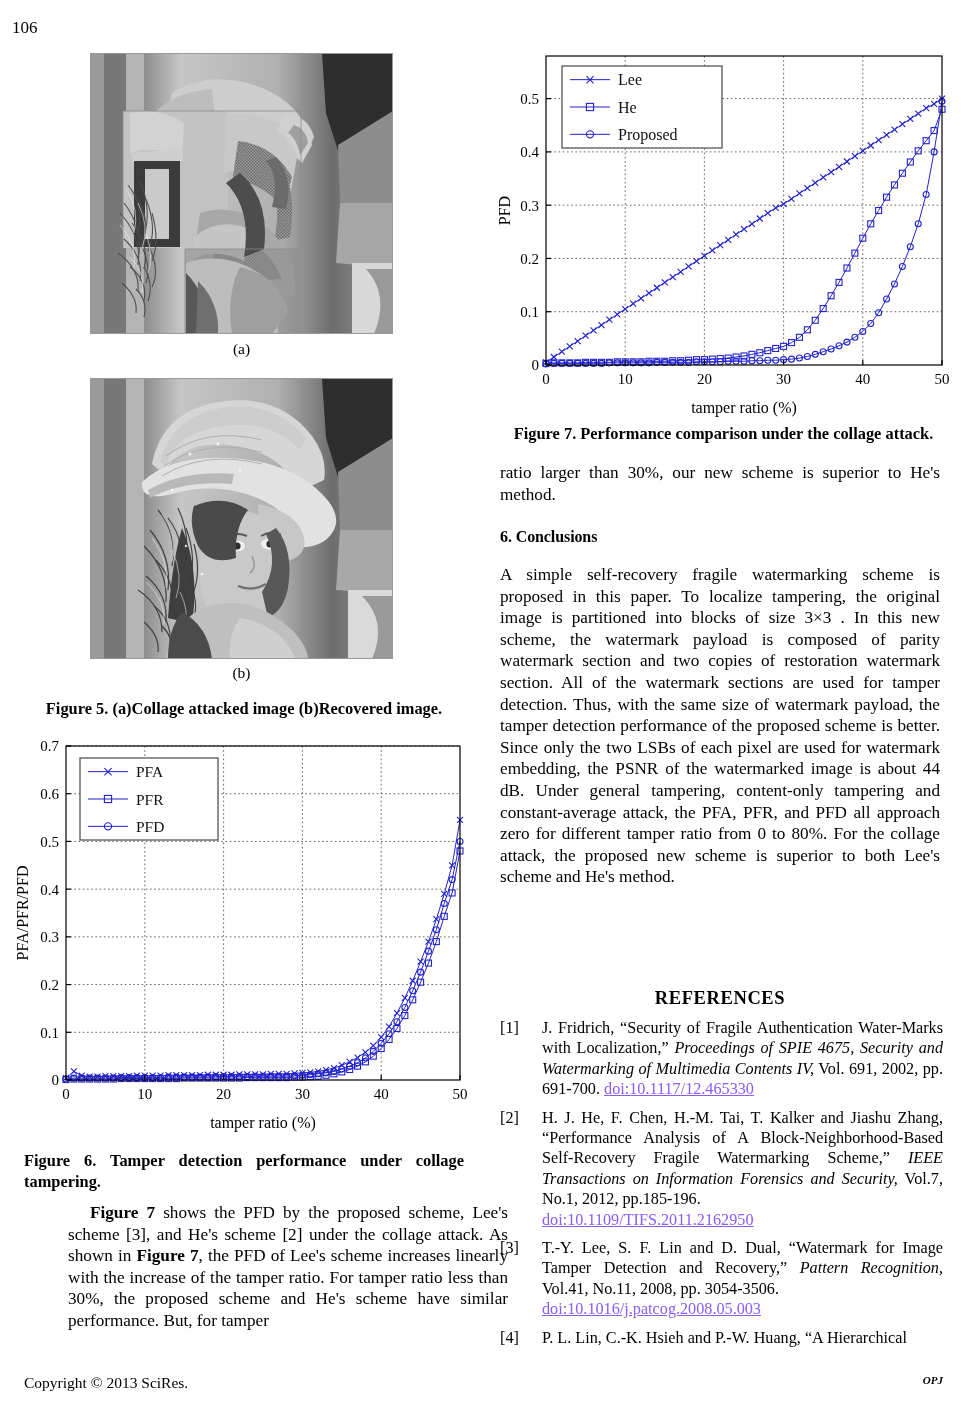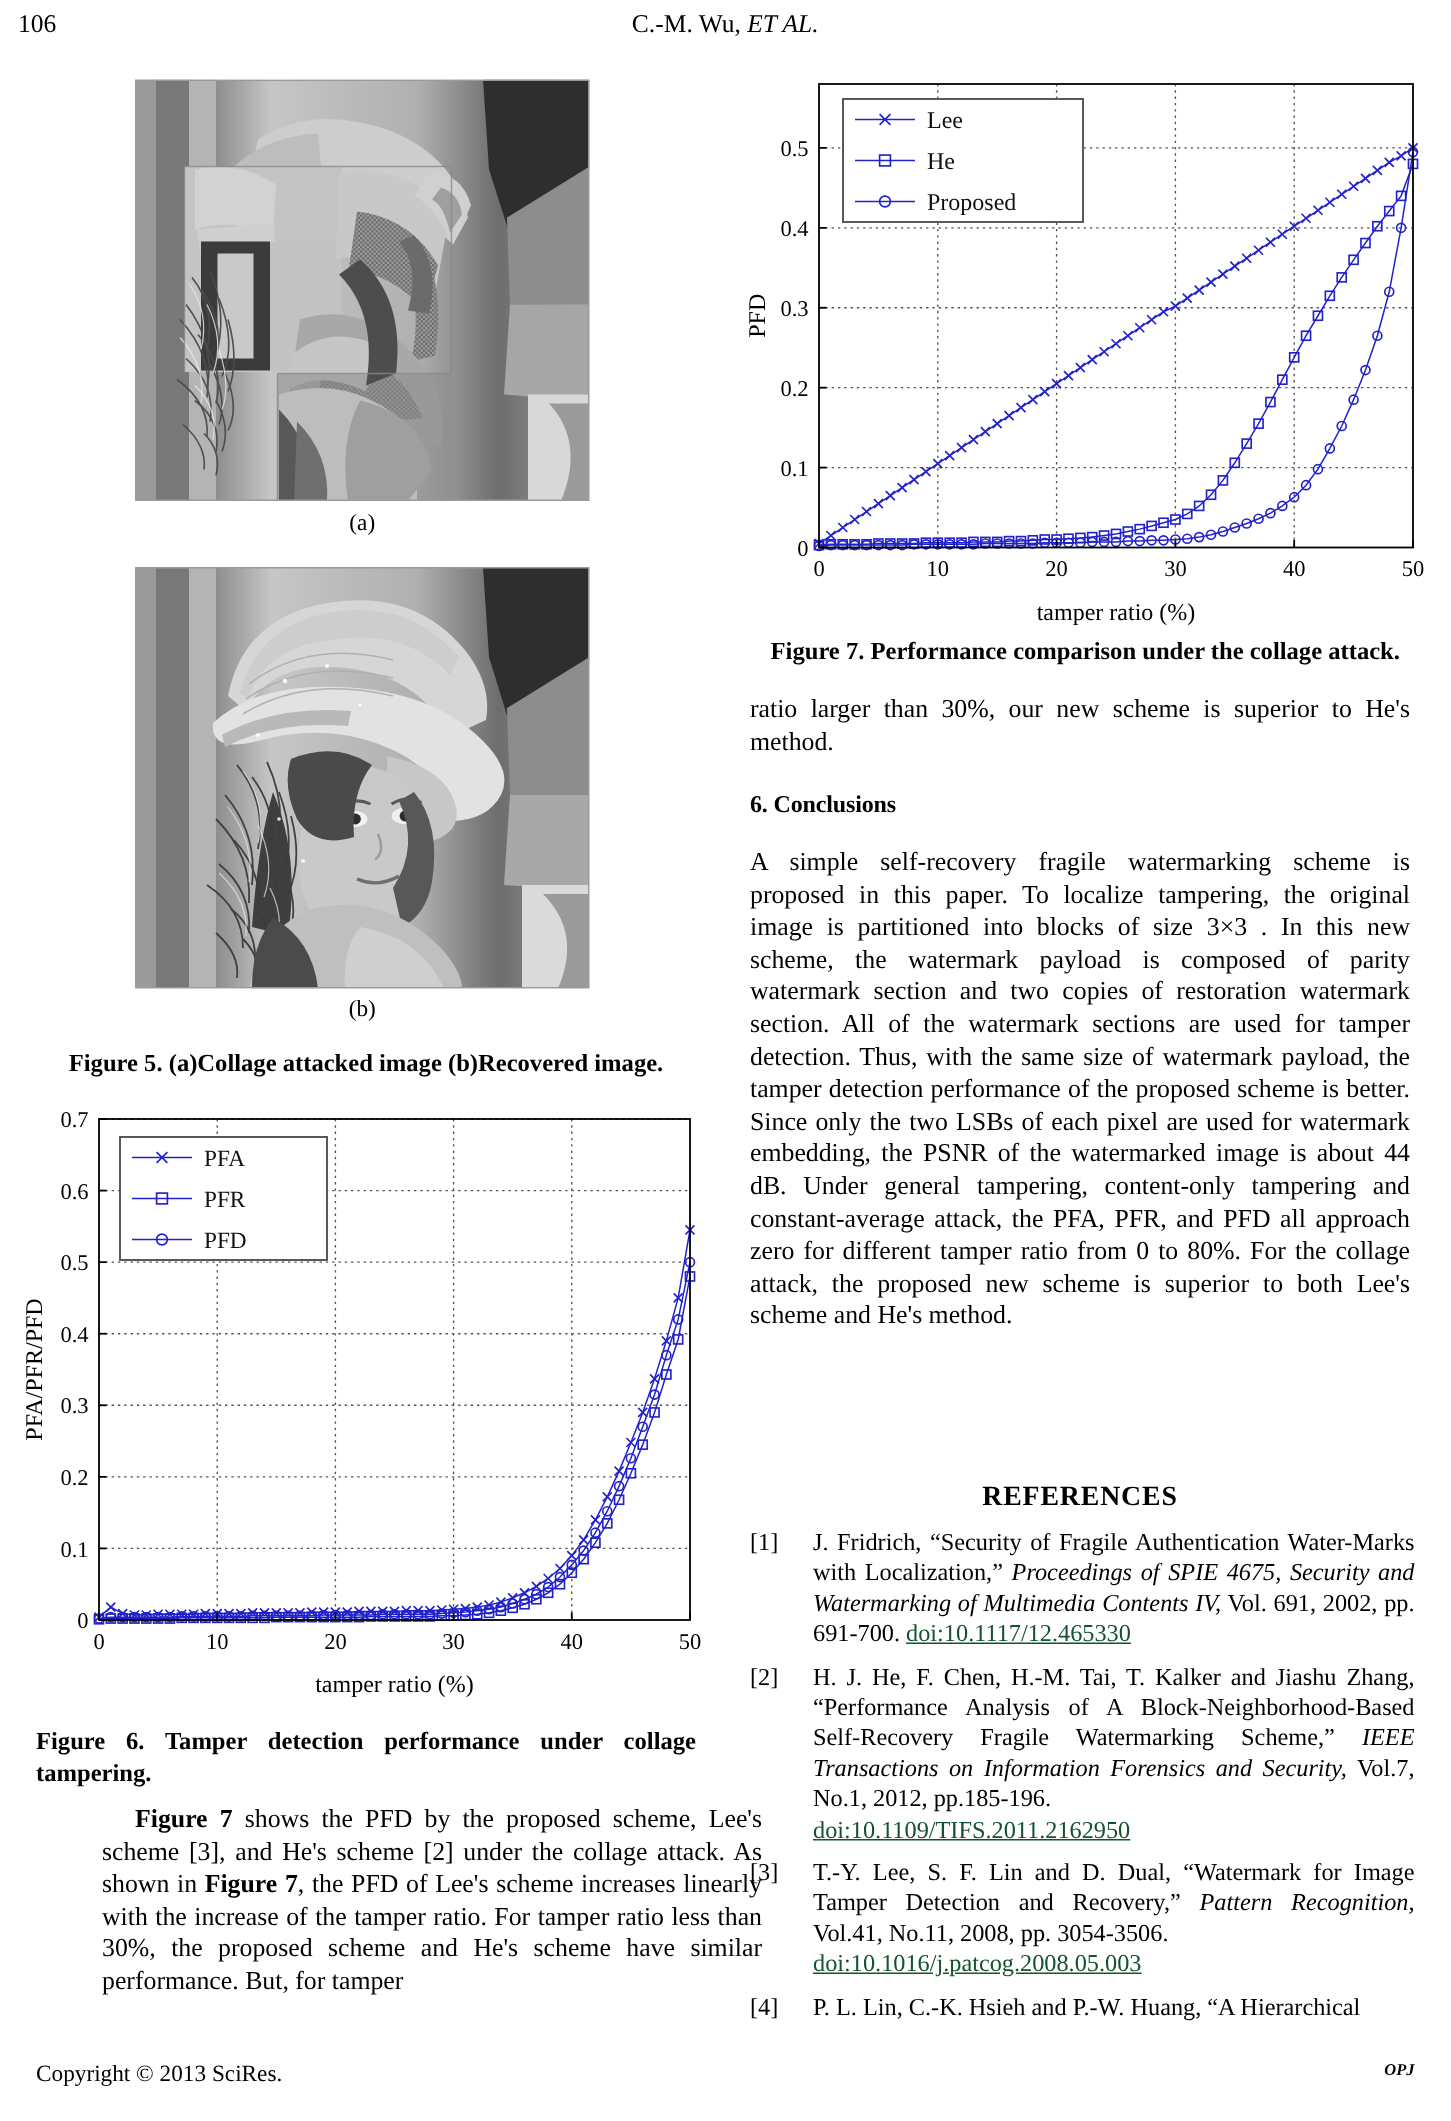--- a/index.html
+++ b/index.html
@@ -8,21 +8,21 @@
     width:967px;height:1414px;
     background:#ffffff;
     font-family:"Liberation Serif", serif;
     color:#000;
     position:relative;
     overflow:hidden;
   }
   .page{position:relative;width:967px;height:1414px;}
 
   
-  .runhead{position:absolute;top:4px;left:0;width:778px;height:26px;}
+  .runhead{position:absolute;top:16px;left:0;width:778px;height:26px;}
   .runhead .folio{position:absolute;left:12px;top:2px;font-size:17px;}
   .runhead .rhtitle{position:absolute;left:0;top:2px;width:967px;text-align:center;font-size:17px;}
   .rhtitle .ital{font-style:italic;}
 
   p.body{
     font-size:17.2px;
     line-height:21.6px;
     text-align:justify;
     margin:0 0 0 0;
     hyphens:none;
@@ -49,21 +49,21 @@
   h2.refs{
     font-size:18.5px;font-weight:bold;text-align:center;margin:0;
     letter-spacing:0.6px;
   }
 
   
   .ref{position:relative;font-size:16.2px;line-height:20.4px;text-align:justify;
        padding-left:42px;margin-bottom:8px;}
   .ref .num{position:absolute;left:0;top:0;width:34px;text-align:left;}
   .ref i{font-style:italic;}
-  .doi{color:#14532d;text-decoration:underline;}
+  .doi{color:#8b5cf6;text-decoration:underline;}
 
   
   .footer{position:absolute;left:0;bottom:16px;width:967px;height:24px;}
   .footer .cr{position:absolute;left:24px;top:0;font-size:15.5px;}
   .footer .jr{position:absolute;right:24px;top:0;font-size:11px;font-weight:bold;font-style:italic;}
 
   
   .figimg{position:absolute;background:#cfcfcf;overflow:hidden;}
   .sublabel{position:absolute;width:100%;text-align:center;font-size:15.5px;}
 
@@ -71,21 +71,20 @@
   .plot{position:absolute;}
   .plot svg{display:block;}
 </style>
 </head>
 <body>
 
 <div class="page">
 
   <div class="runhead">
     <div class="folio">106</div>
-    <div class="rhtitle"><span>C.-M. Wu, </span><span class="ital">ET AL.</span></div>
   </div>
 
   <div class="figimg" style="left:90px;top:53px;width:303px;height:281px;">
     <svg width="303" height="281" viewBox="0 0 303 281">
       <defs>
         <linearGradient id="bgA" x1="0" y1="0" x2="1" y2="0">
           <stop offset="0" stop-color="#b9b9b9"></stop>
             <stop offset=".18" stop-color="#8e8e8e"></stop>
           <stop offset=".30" stop-color="#c6c6c6"></stop>
             <stop offset=".62" stop-color="#b0b0b0"></stop>

